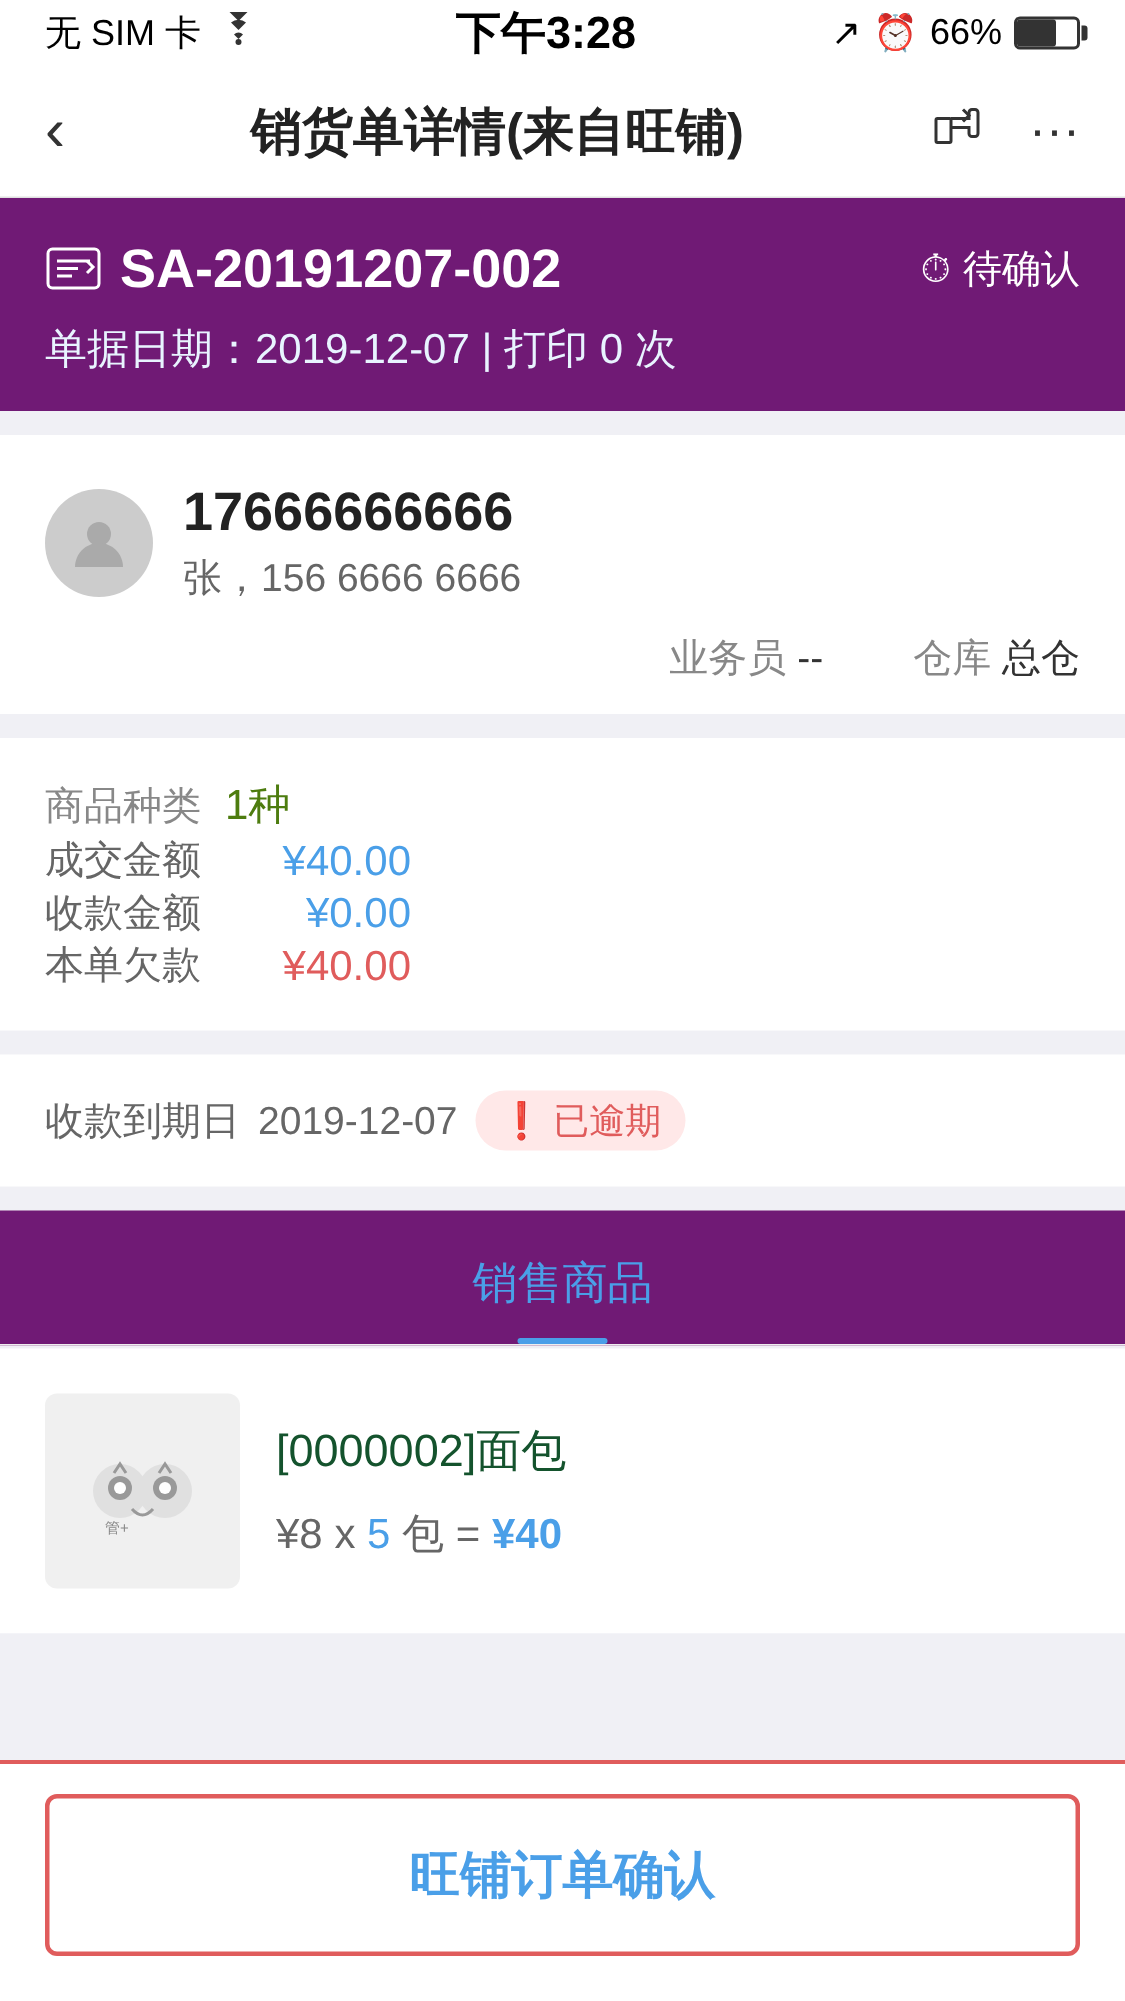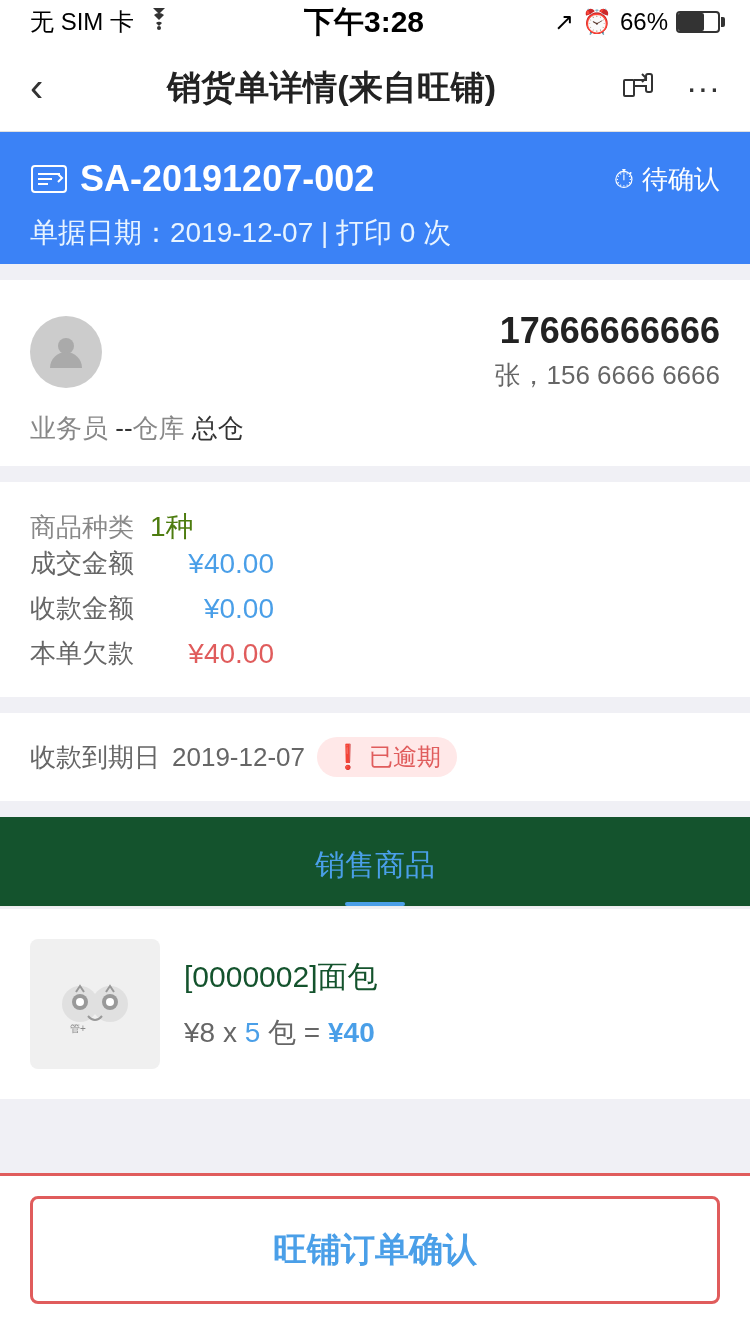--- a/index.html
+++ b/index.html
@@ -47,22 +47,22 @@
       padding: 0 30px;
       border-bottom: 1px solid #e0e0e0;
     }
     .nav-back { font-size: 40px; color: #333; cursor: pointer; }
     .nav-title { font-size: 34px; font-weight: 600; color: #222; }
     .nav-right { display: flex; align-items: center; gap: 30px; }
     .nav-icon { font-size: 34px; color: #333; }
 
     
     .header-card {
-      background: #3b82f6;
-      padding: 26px 30px 12px;
+      background: #701a75;
+      padding: 26px 30px 22px;
       margin: 0;
     }
     .header-card-top {
       display: flex;
       justify-content: space-between;
       align-items: center;
     }
     .order-id {
       font-size: 36px;
       font-weight: 700;
@@ -87,21 +87,20 @@
     
     .customer-card {
       background: #fff;
       padding: 30px 30px 20px;
       margin-top: 16px;
     }
     .customer-top {
       display: flex;
       align-items: center;
       gap: 20px;
-      text-align: right;
     }
     .avatar {
       width: 72px; height: 72px;
       border-radius: 50%;
       background: #ccc;
       display: flex; align-items: center; justify-content: center;
       font-size: 40px;
       color: #888;
       flex-shrink: 0;
     }
@@ -114,20 +113,22 @@
     .customer-sub {
       margin-top: 6px;
       font-size: 26px;
       color: #666;
     }
     .customer-meta {
       display: flex;
       margin-top: 18px;
       font-size: 26px;
       color: #666;
+      gap: 60px;
+      justify-content: flex-end;
     }
     .meta-item span.label { color: #888; }
     .meta-item span.value { color: #333; }
 
     
     .summary-card {
       background: #fff;
       padding: 26px 30px;
       margin-top: 16px;
       display: flex;
@@ -139,21 +140,20 @@
       display: flex;
       align-items: center;
       gap: 16px;
     }
     .summary-label { font-size: 26px; color: #888; }
     .summary-value { font-size: 28px; color: #4d7c0f; }
     .summary-right {
       display: flex;
       flex-direction: column;
       align-items: flex-end;
-      gap: 10px;
     }
     .summary-row {
       display: flex;
       justify-content: flex-end;
       gap: 20px;
       align-items: center;
     }
     .summary-row .row-label { font-size: 26px; color: #666; }
     .summary-row .row-value { font-size: 28px; width: 120px; text-align: right; }
     .text-blue { color: #4a9fe8; }
@@ -176,21 +176,21 @@
       border-radius: 20px;
       padding: 4px 16px;
       font-size: 24px;
       display: flex;
       align-items: center;
       gap: 6px;
     }
 
     
     .tabs {
-      background: #14532d;
+      background: #701a75;
       margin-top: 16px;
       display: flex;
       border-bottom: 1px solid #eee;
     }
     .tab {
       flex: 1;
       text-align: center;
       padding: 28px 0 20px;
       font-size: 30px;
       color: #999;

